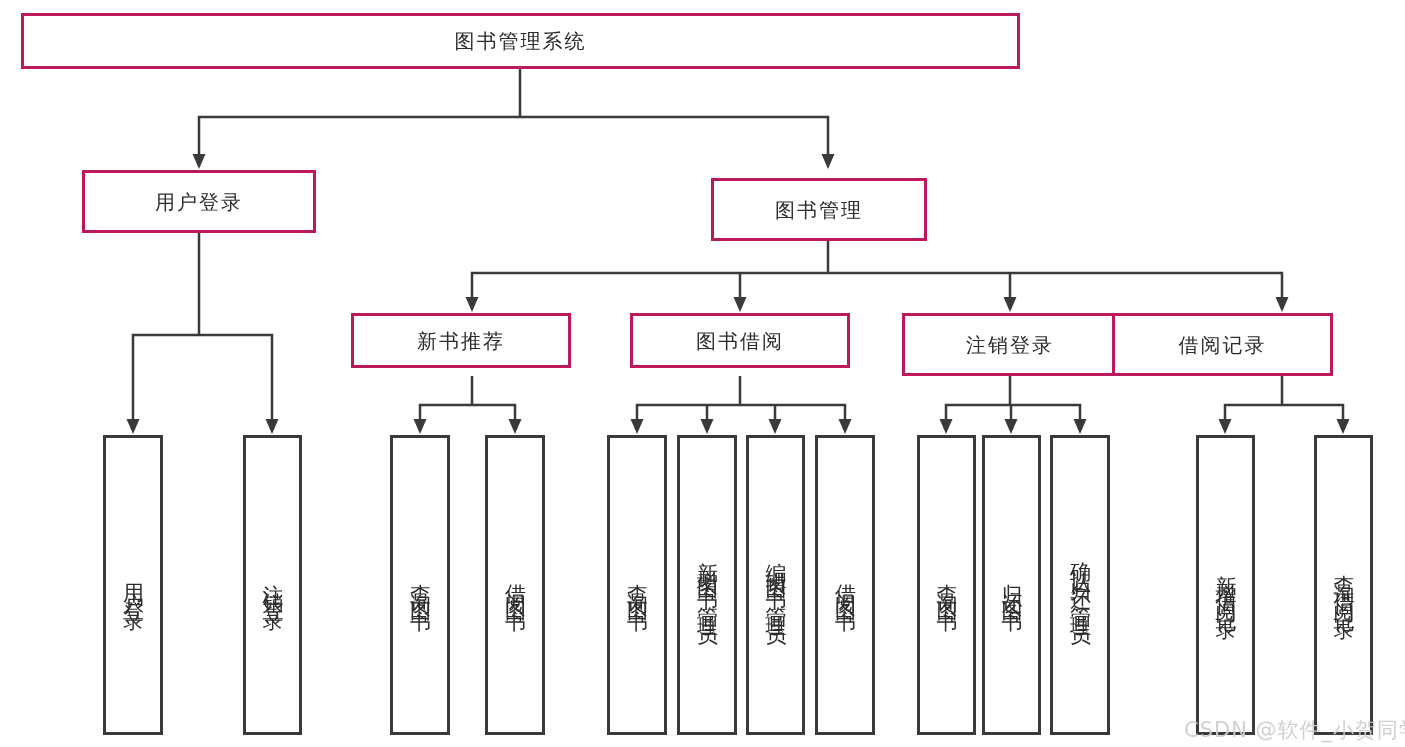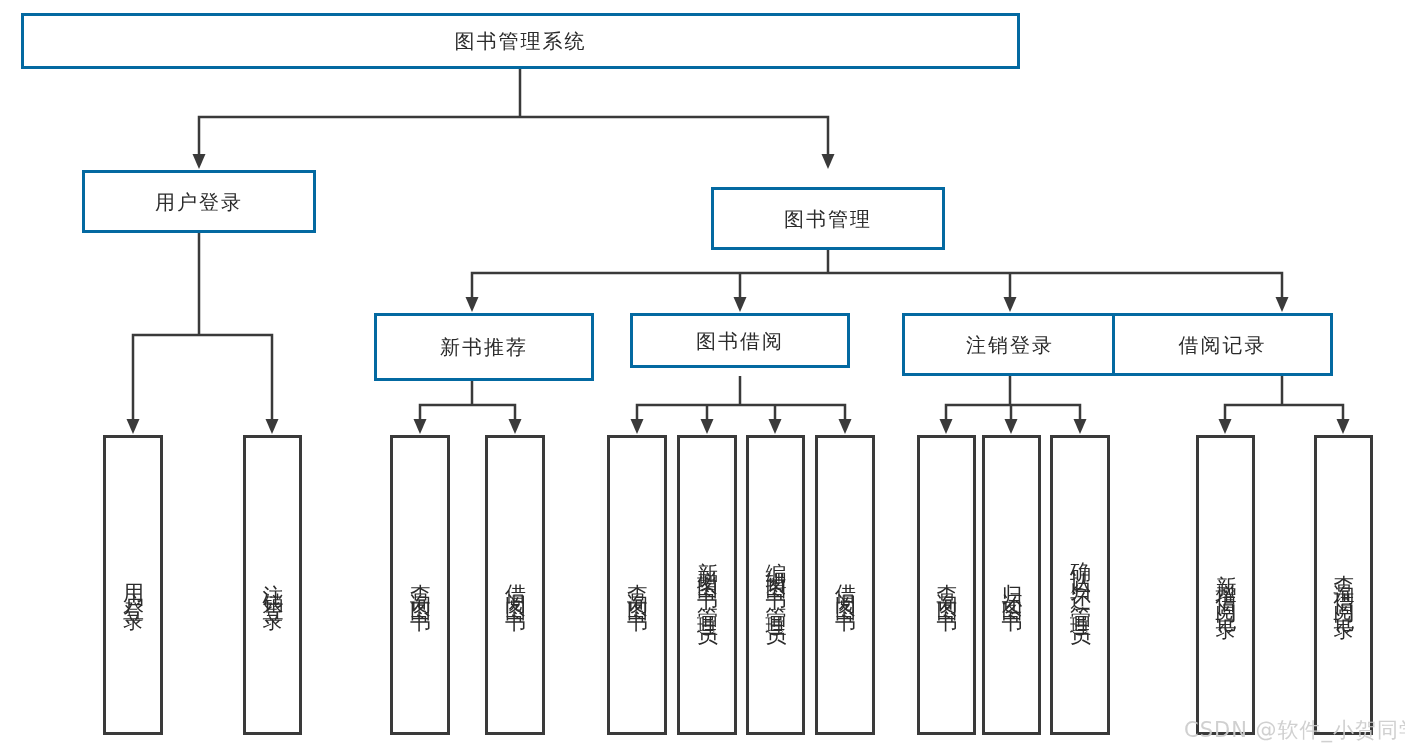--- a/index.html
+++ b/index.html
@@ -6,21 +6,21 @@
   #canvas{
     position:relative;
     width:1405px;height:747px;
     background:#ffffff;
     font-family:"DejaVu Sans",sans-serif;
     overflow:hidden;
   }
   #wires{position:absolute;left:0;top:0;z-index:1;}
   .node{
     position:absolute;box-sizing:border-box;z-index:2;
-    border:3px solid #0369a1;background:#ffffff;
+    border:3px solid #be185d;background:#ffffff;
     display:flex;align-items:center;justify-content:center;
     font-size:20px;color:#2b2b2b;letter-spacing:2px;
     white-space:nowrap;line-height:1;
   }
   .leaf{
     position:absolute;box-sizing:border-box;z-index:2;
     border:3px solid #3a3a3a;background:#ffffff;
     display:flex;align-items:center;justify-content:center;
     writing-mode:vertical-rl;
     font-size:21px;color:#2b2b2b;letter-spacing:9px;line-height:1;
@@ -74,23 +74,23 @@
       <polygon points="1004.5,419 1017.5,419 1011,434"></polygon>
       <polygon points="1073.5,419 1086.5,419 1080,434"></polygon>
       <polygon points="1218.5,419 1231.5,419 1225,434"></polygon>
       <polygon points="1336.5,419 1349.5,419 1343,434"></polygon>
     </g>
   </svg>
 
   <div class="node" style="left:21px;top:13px;width:999px;height:56px;">图书管理系统</div>
 
   <div class="node" style="left:82px;top:170px;width:234px;height:63px;">用户登录</div>
-  <div class="node" style="left:711px;top:187px;width:234px;height:63px;">图书管理</div>
+  <div class="node" style="left:711px;top:178px;width:216px;height:63px;">图书管理</div>
 
-  <div class="node" style="left:374px;top:313px;width:220px;height:68px;">新书推荐</div>
+  <div class="node" style="left:351px;top:313px;width:220px;height:55px;">新书推荐</div>
   <div class="node" style="left:630px;top:313px;width:220px;height:55px;">图书借阅</div>
   <div class="node" style="left:902px;top:313px;width:216px;height:63px;">注销登录</div>
   <div class="node" style="left:1112px;top:313px;width:221px;height:63px;">借阅记录</div>
 
   <div class="leaf" style="left:103px;top:435px;width:60px;height:300px;">用户登录</div>
   <div class="leaf" style="left:243px;top:435px;width:59px;height:300px;">注销登录</div>
 
   <div class="leaf" style="left:390px;top:435px;width:60px;height:300px;">查询图书</div>
   <div class="leaf" style="left:485px;top:435px;width:60px;height:300px;">借阅图书</div>
 

